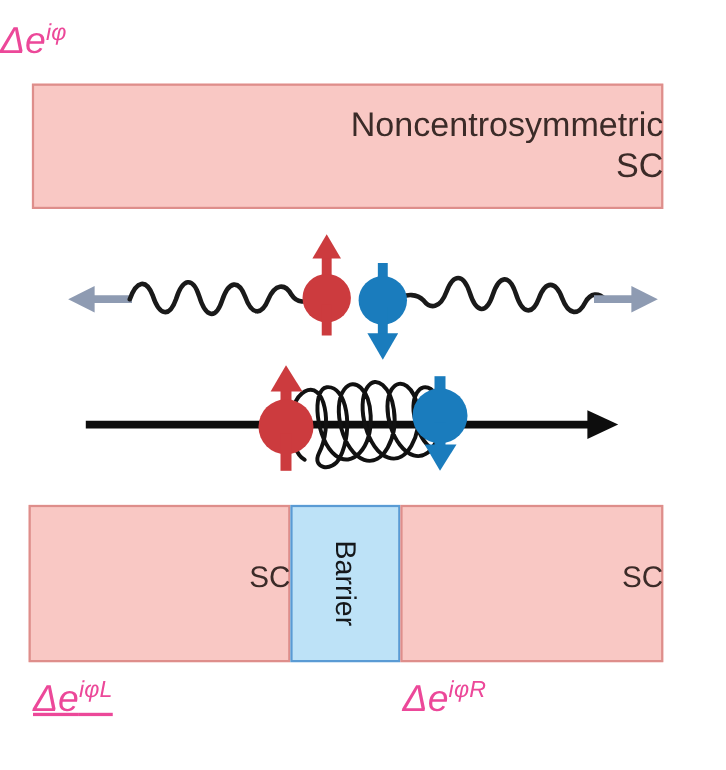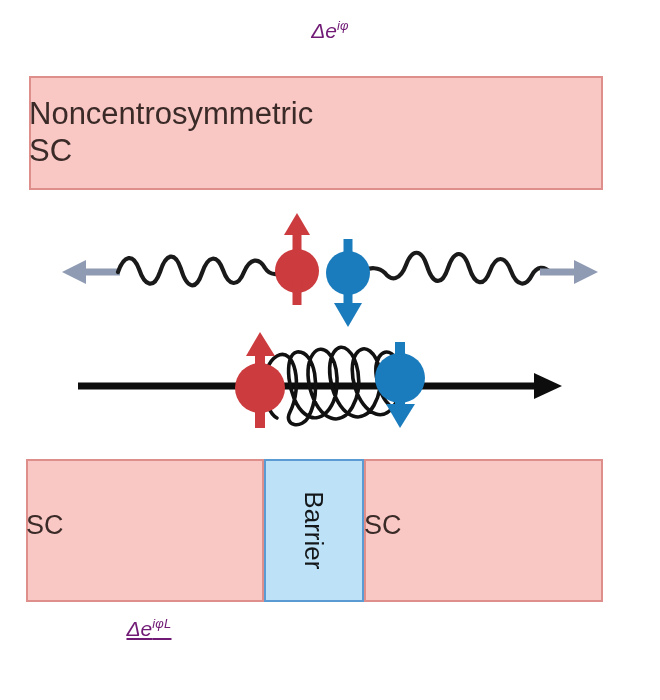--- a/index.html
+++ b/index.html
@@ -31,21 +31,21 @@
     position: absolute;
     background: #bde2f7;
     border: 2px solid #5a9bd4;
     box-sizing: border-box;
   }
 
   
   .box-label {
     position: absolute;
     color: #3b2b28;
-    text-align: left;
+    text-align: right;
     line-height: 1.18;
     white-space: pre-line;
     user-select: none;
   }
   #nc-sc-label {
     left: 29px;
     top: 96px;
     width: 574px;
     font-size: 31px;
   }
@@ -73,23 +73,23 @@
     color: #15181b;
   }
   #barrier-label .rot {
     transform: rotate(90deg);
     white-space: nowrap;
   }
 
   
   .formula {
     position: absolute;
-    color: #701a75;
-    font-size: 21px;
-    text-align: center;
+    color: #ec4899;
+    font-size: 34px;
+    text-align: left;
     white-space: nowrap;
     user-select: none;
   }
   .formula .sub {
     font-style: italic;
     font-size: 0.62em;
     vertical-align: super;
     letter-spacing: 0.2px;
   }
   .formula .it { font-style: italic; }
@@ -205,14 +205,15 @@
   <div class="barrier-box" id="barrier-box" style="left:264px; top:459px; width:100px; height:143px;"></div>
   <div class="box-label" id="barrier-label">
     <span class="rot">Barrier</span>
   </div>
 
   <div class="sc-box" id="sc-right-box" style="left:364px; top:459px; width:239px; height:143px;"></div>
   <div class="box-label" id="sc-right-label">SC</div>
 
   <div class="formula" id="phase-left"><span class="it">Δe</span><span class="sub">iφL</span></div>
 
+  <div class="formula" id="phase-right"><span class="it">Δe</span><span class="sub">iφR</span></div>
 
 </div>
 
 </body></html>

